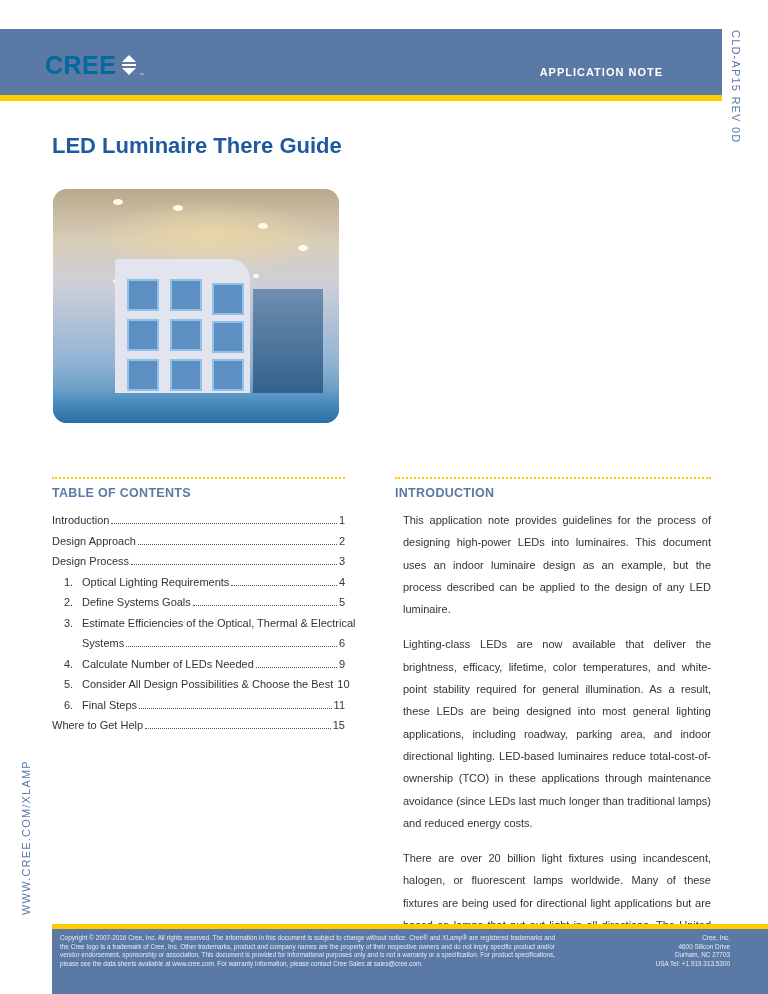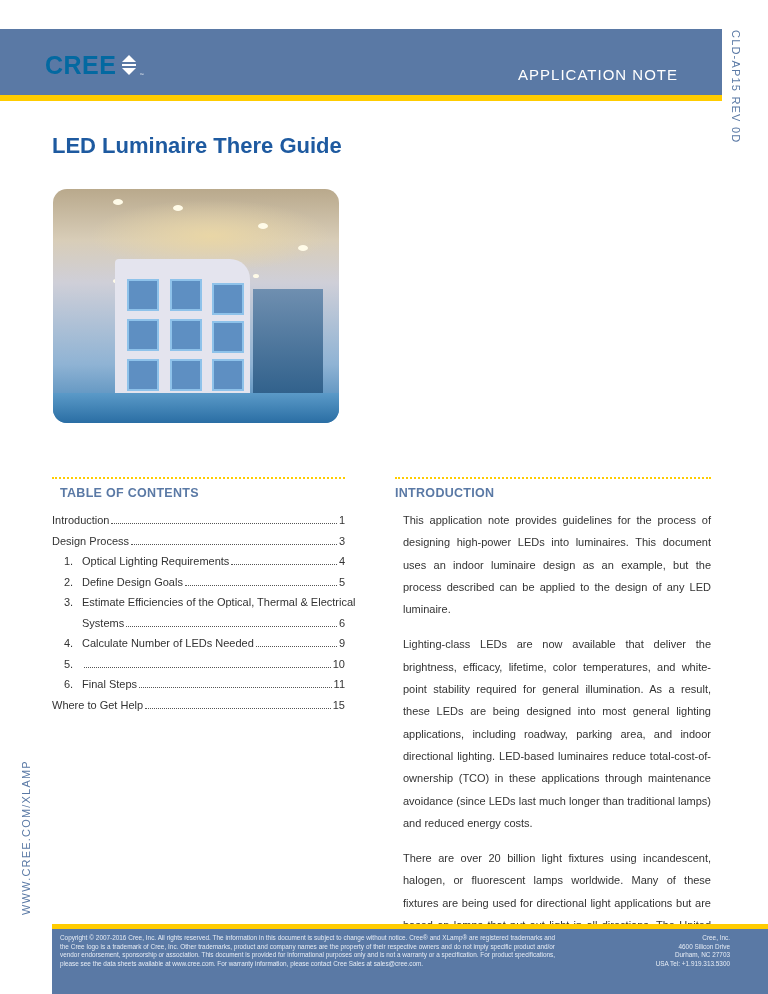--- a/index.html
+++ b/index.html
@@ -24,22 +24,22 @@
   .logo-text {
     color: #0369a1; font-weight: bold; font-size: 25px; letter-spacing: 0.5px;
     font-family: "Liberation Sans", sans-serif; line-height: 26px;
   }
   .logo-mark { display: flex; flex-direction: column; align-items: center; gap: 2px; position: relative; }
   .tri-up { width: 0; height: 0; border-left: 7px solid transparent; border-right: 7px solid transparent; border-bottom: 7px solid #ffffff; }
   .tri-down { width: 0; height: 0; border-left: 7px solid transparent; border-right: 7px solid transparent; border-top: 7px solid #ffffff; }
   .bar { width: 14px; height: 2px; background: #ffffff; }
   .tm { position: absolute; right: -7px; bottom: -2px; color: #ffffff; font-size: 4px; }
   .app-note {
-    position: absolute; right: 90px; top: 66px;
-    color: #ffffff; font-weight: normal; font-size: 15px; letter-spacing: 1px;
+    position: absolute; right: 105px; top: 66px;
+    color: #ffffff; font-weight: bold; font-size: 11px; letter-spacing: 1px;
   }
   .doc-code {
     position: absolute; left: 730px; top: 30px;
     writing-mode: vertical-rl;
     color: #5a79a5; font-size: 11px; letter-spacing: 1.2px;
   }
   .side-url {
     position: absolute; left: 20px; top: 915px;
     transform-origin: left top; transform: rotate(-90deg);
     color: #5a79a5; font-size: 11px; letter-spacing: 1.2px; white-space: nowrap;
@@ -151,63 +151,69 @@
     <span class="win" style="left:12px;top:100px;"></span>
     <span class="win" style="left:55px;top:100px;"></span>
     <span class="win" style="left:97px;top:100px;"></span>
   </div>
   <div class="floor"></div>
 </div>
 
 <div class="dotted-divider" style="left:52px;top:477px;width:293px;"></div>
 <div class="dotted-divider" style="left:395px;top:477px;width:316px;"></div>
 
-<div class="section-head" style="left:52px;top:486px;margin-left:8px;">TABLE OF CONTENTS</div>
+<div class="section-head" style="left:52px;top:486px;">TABLE OF CONTENTS</div>
 <div class="section-head" style="left:395px;top:486px;">INTRODUCTION</div>
 
 <div class="toc">
   <div class="toc-row">
     <span class="label">Introduction</span>
     <span class="leader"></span>
     <span class="page">1</span>
+  </div>
+  <div class="toc-row">
+    <span class="label">Design Approach</span>
+    <span class="leader"></span>
+    <span class="page">2</span>
   </div>
   <div class="toc-row">
     <span class="label">Design Process</span>
     <span class="leader"></span>
     <span class="page">3</span>
   </div>
   <div class="toc-row sub">
     <span class="num">1.</span>
     <span class="label">Optical Lighting Requirements</span>
     <span class="leader"></span>
     <span class="page">4</span>
   </div>
   <div class="toc-row sub">
     <span class="num">2.</span>
-    <span class="label">Define Design Goals</span>
+    <span class="label">Define Systems Goals</span>
     <span class="leader"></span>
     <span class="page">5</span>
   </div>
   <div class="toc-row sub">
     <span class="num">3.</span>
     <span class="label">Estimate Efficiencies of the Optical, Thermal &amp; Electrical</span>
   </div>
   <div class="toc-row cont">
     <span class="label">Systems</span>
     <span class="leader"></span>
     <span class="page">6</span>
   </div>
   <div class="toc-row sub">
     <span class="num">4.</span>
     <span class="label">Calculate Number of LEDs Needed</span>
     <span class="leader"></span>
     <span class="page">9</span>
   </div>
   <div class="toc-row sub">
     <span class="num">5.</span>
+    <span class="label">Consider All Design Possibilities &amp; Choose the Best</span>
     <span class="leader"></span>
     <span class="page">10</span>
   </div>
   <div class="toc-row sub">
     <span class="num">6.</span>
     <span class="label">Final Steps</span>
     <span class="leader"></span>
     <span class="page">11</span>
   </div>
   <div class="toc-row">

